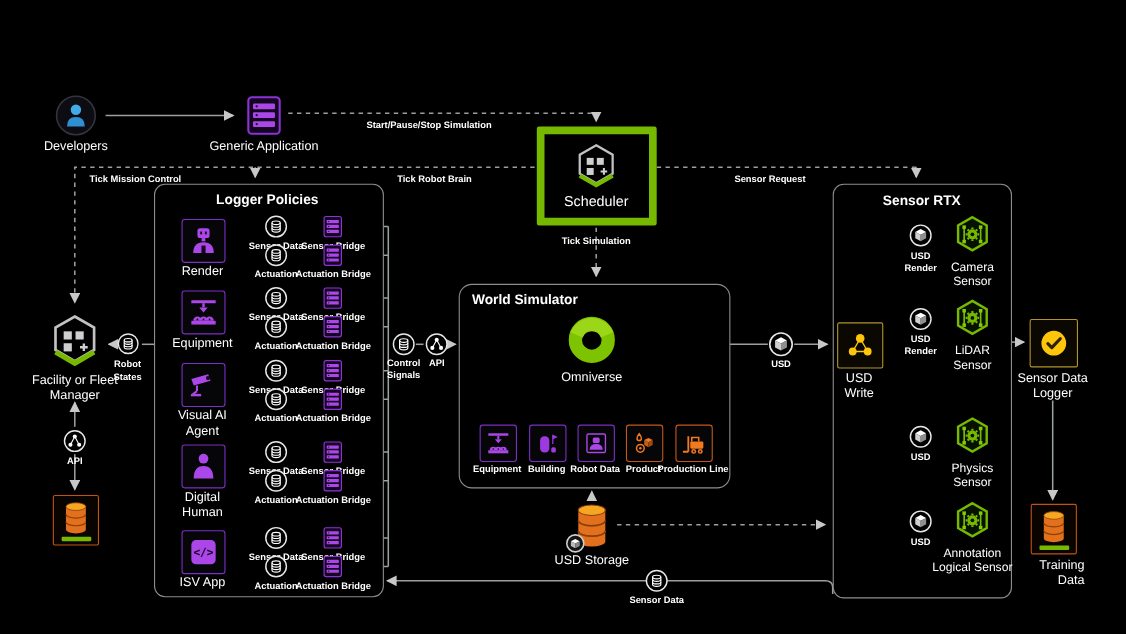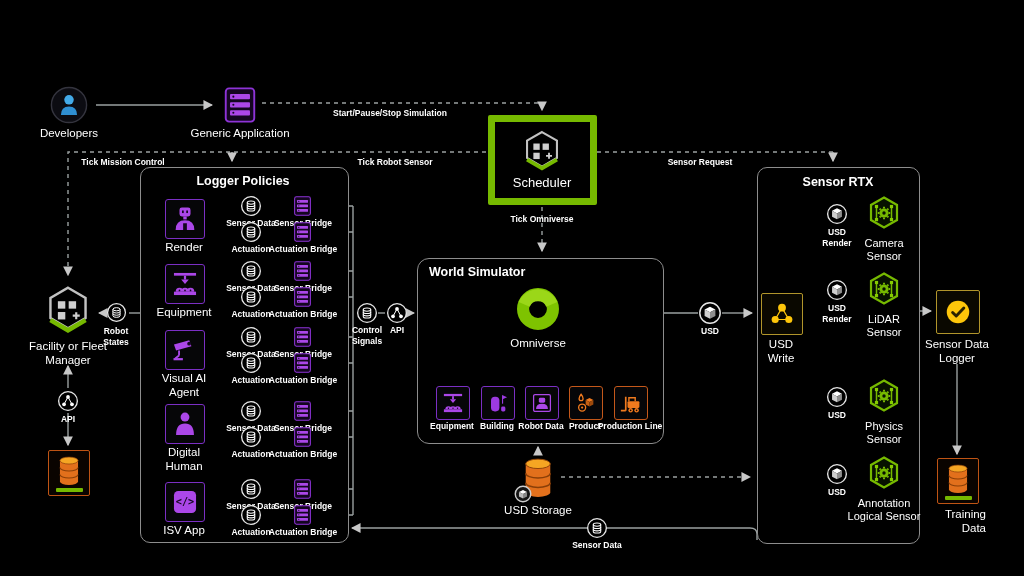--- a/index.html
+++ b/index.html
@@ -319,23 +319,23 @@
       <use href="#sym-person"></use>
     </svg>
 <div class="nl" style="left:69px;top:126px;">Developers</div>
 <svg class="abs" style="left:221px;top:86px;width:38px;height:38px;">
       <use href="#sym-server"></use>
     </svg>
 <div class="nl" style="left:240px;top:126px;">Generic Application</div>
 
 <div class="tl" style="left:390px;top:108px;">Start/Pause/Stop Simulation</div>
 <div class="tl" style="left:123px;top:157px;">Tick Mission Control</div>
-<div class="tl" style="left:395px;top:157px;">Tick Robot Sensor</div>
+<div class="tl" style="left:395px;top:157px;">Tick Robot Brain</div>
 <div class="tl" style="left:700px;top:157px;">Sensor Request</div>
-<div class="tl" style="left:542px;top:214px;">Tick Omniverse</div>
+<div class="tl" style="left:542px;top:214px;">Tick Simulation</div>
 
 <div class="greenbox"></div>
 <svg class="abs" style="left:519px;top:128px;width:46px;height:46px;">
       <use href="#sym-omnihex"></use>
     </svg>
 <div class="nl" style="left:542px;top:175px;font-size:13px;">Scheduler</div>
 
 <svg class="abs" style="left:41px;top:283px;width:54px;height:54px;">
       <use href="#sym-omnihex"></use>
     </svg>

